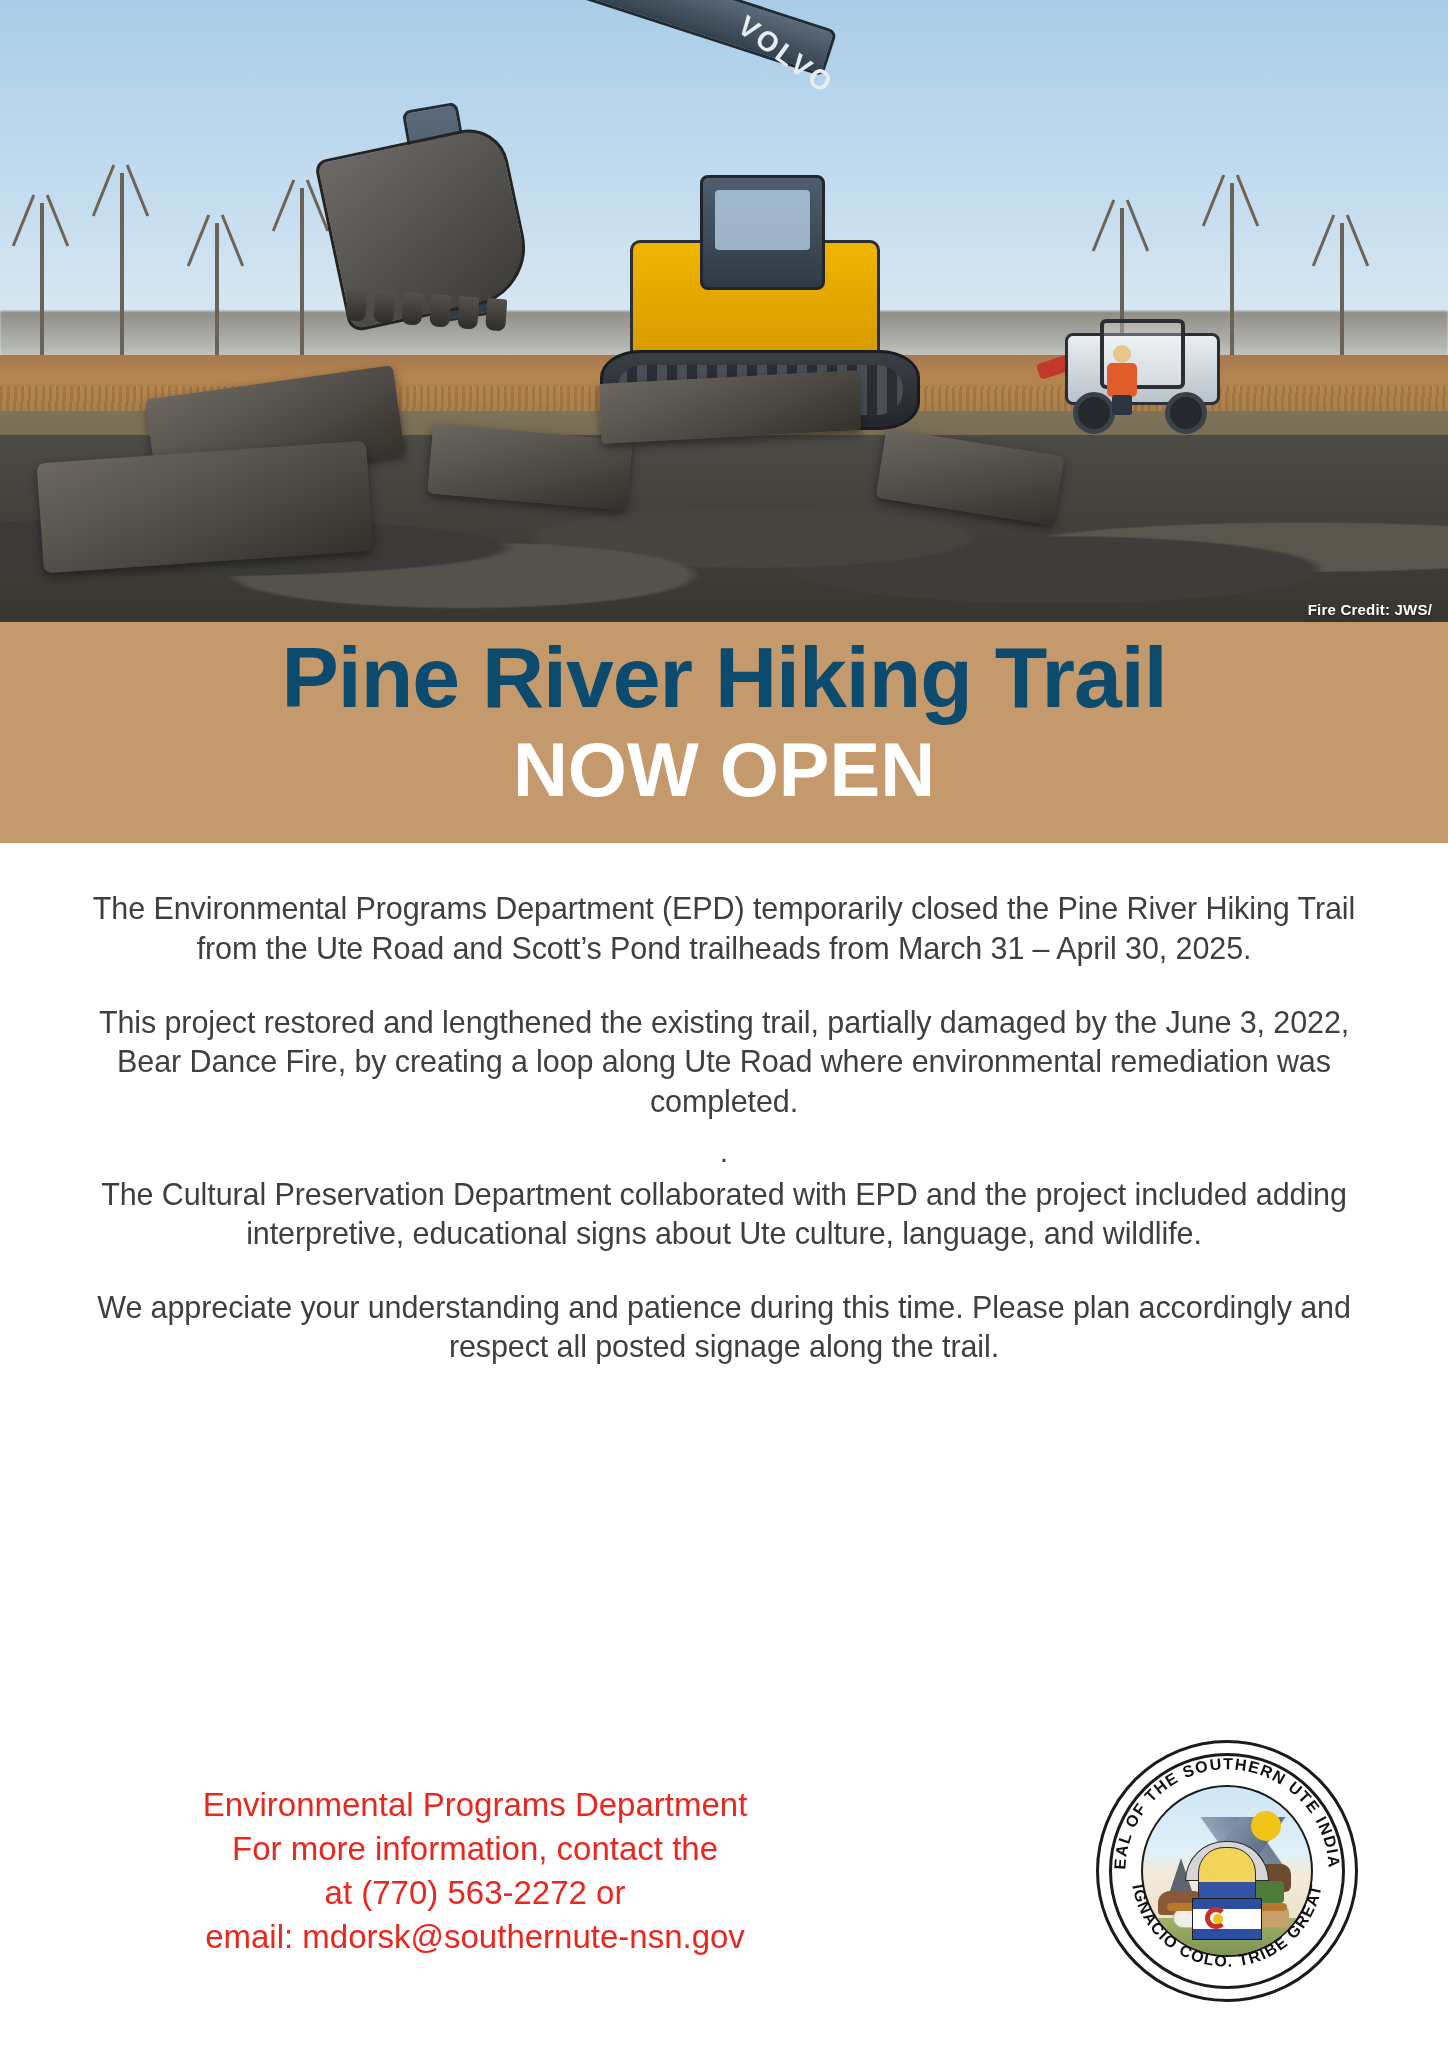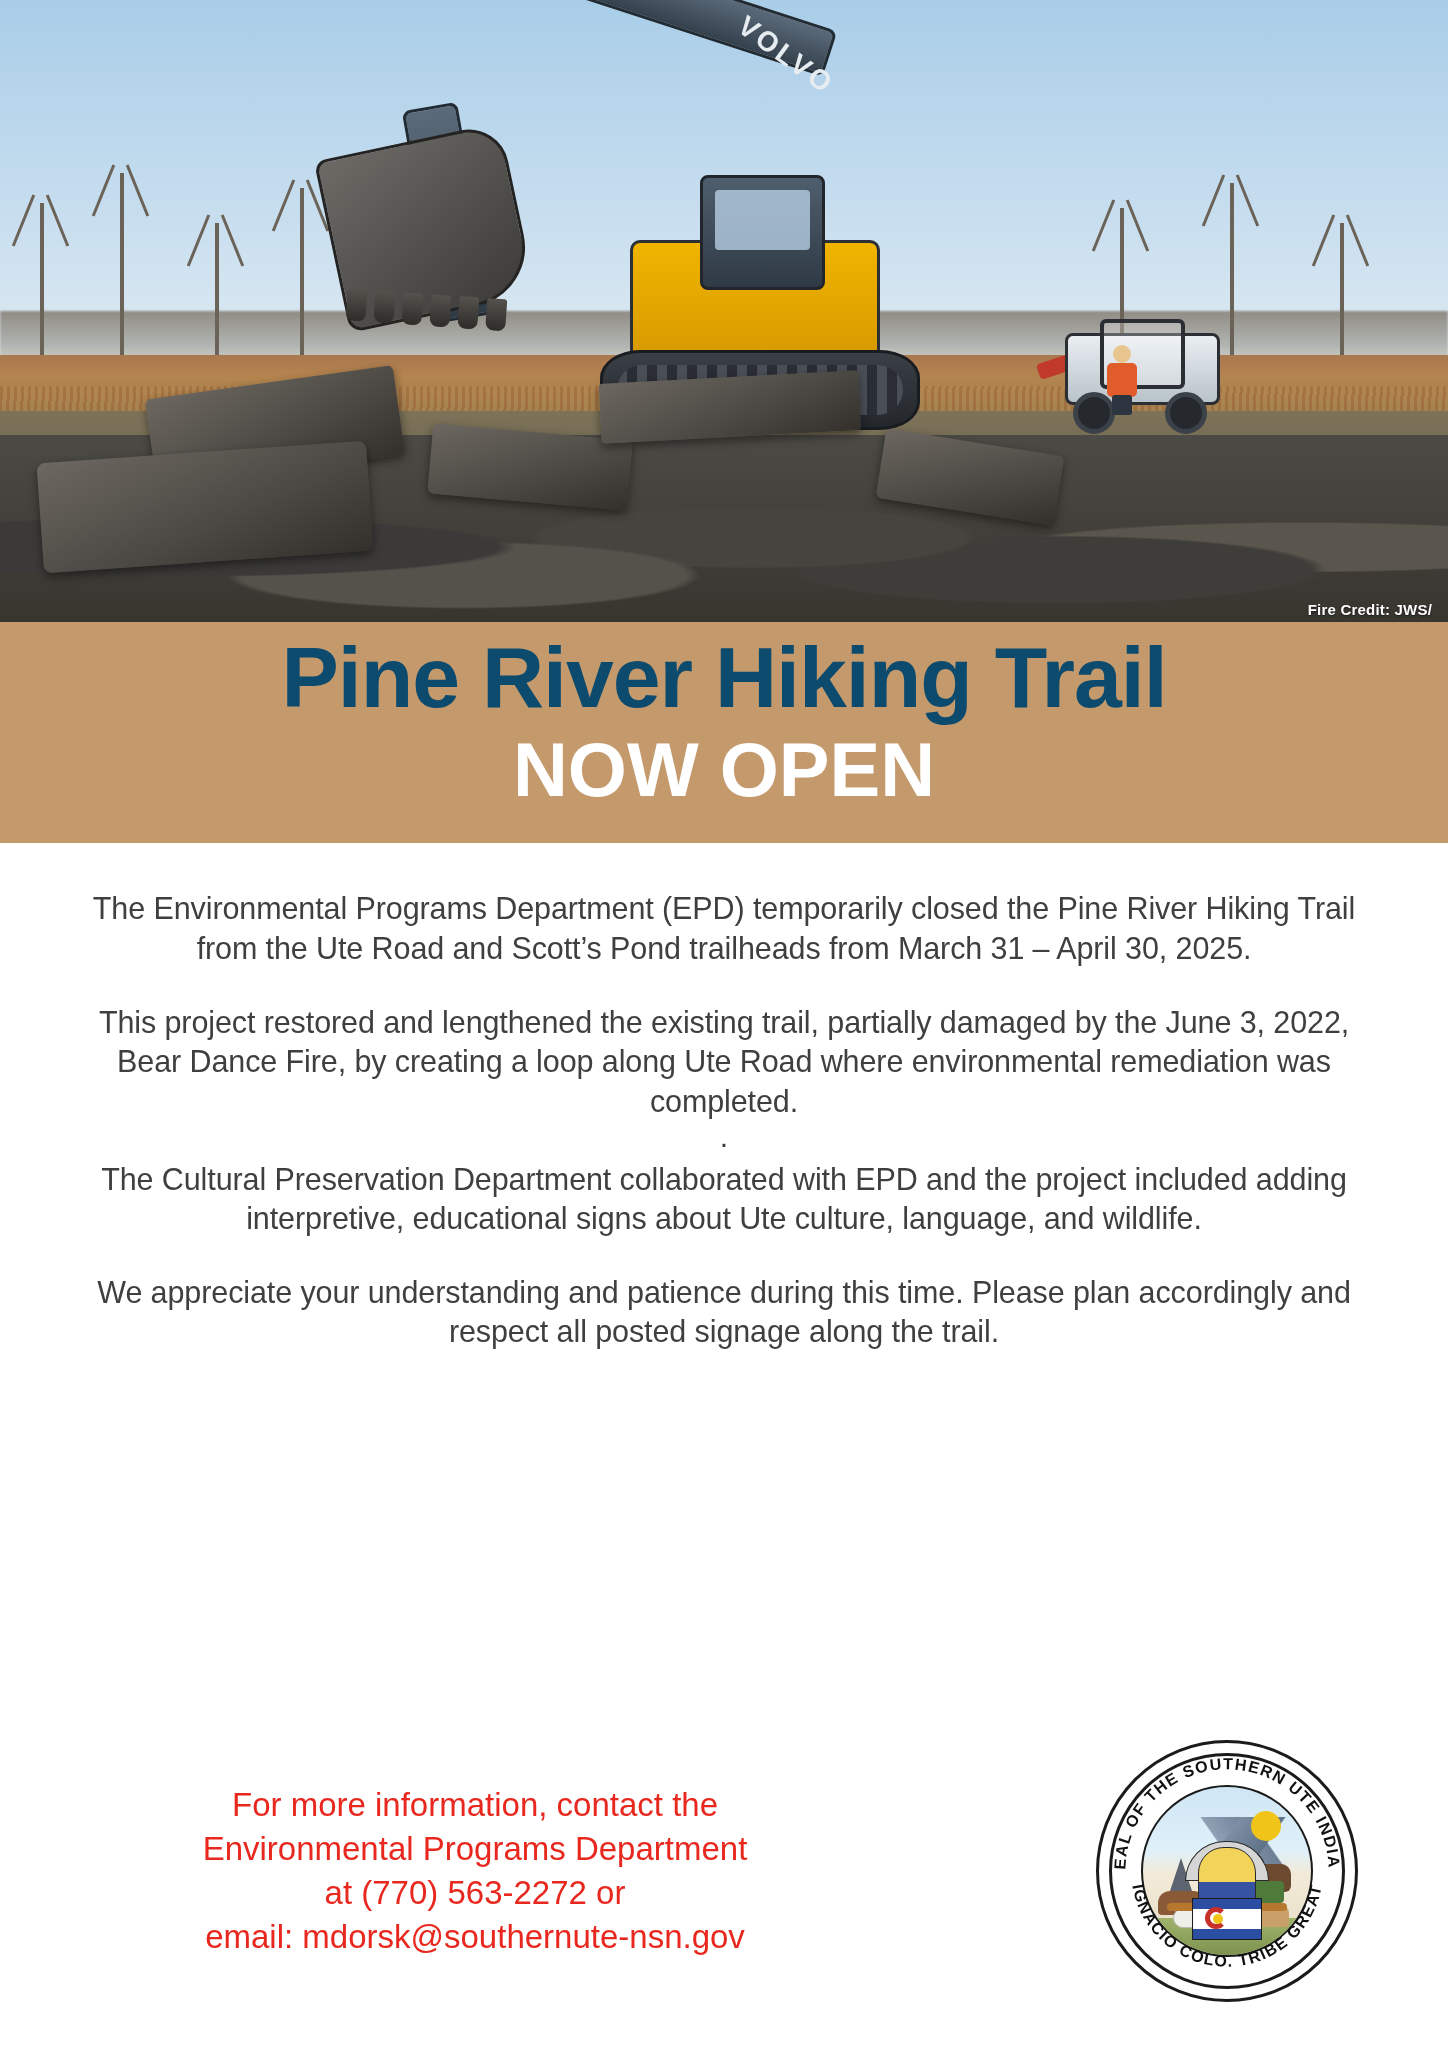--- a/index.html
+++ b/index.html
@@ -192,21 +192,21 @@
     padding: 46px 66px 0 66px;
     text-align: center;
   }
   .para {
     color: #3f3f3f;
     font-size: 30.5px;
     line-height: 1.30;
     margin-bottom: 34px;
     letter-spacing: -0.1px;
   }
-  .para.dotgap { margin-bottom: 6px; }
+  .para.dotgap { margin-bottom: 21px; }
   .dot { color: #3f3f3f; font-size: 30px; line-height: .6; margin-bottom: 14px; }
 
   
   .footer {
     position: absolute;
     left: 0; right: 0; bottom: 46px;
     display: flex;
     align-items: center;
     justify-content: space-between;
     padding: 0 70px 0 80px;
@@ -394,22 +394,22 @@
   <div class="body-wrap">
     <p class="para">The Environmental Programs Department (EPD) temporarily closed the Pine River Hiking Trail from the Ute Road and Scott’s Pond trailheads from March 31 – April 30, 2025.</p>
     <p class="para dotgap">This project restored and lengthened the existing trail, partially damaged by the June 3, 2022, Bear Dance Fire, by creating a loop along Ute Road where environmental remediation was completed.</p>
     <div class="dot">.</div>
     <p class="para">The Cultural Preservation Department collaborated with EPD and the project included adding interpretive, educational signs about Ute culture, language, and wildlife.</p>
     <p class="para">We appreciate your understanding and patience during this time. Please plan accordingly and respect all posted signage along the trail.</p>
   </div>
 
   <div class="footer">
     <div class="contact">
+      <div>Environmental Programs Department</div>
       <div>For more information, contact the</div>
-      <div>Environmental Programs Department</div>
       <div>at (770) 563-2272 or</div>
       <div>email: mdorsk@southernute-nsn.gov</div>
     </div>
 
     <div class="seal">
       <div class="ring"></div>
       <div class="inner">
         <div class="mtn"></div>
         <div class="sun"></div>
         <div class="derrick"></div>

